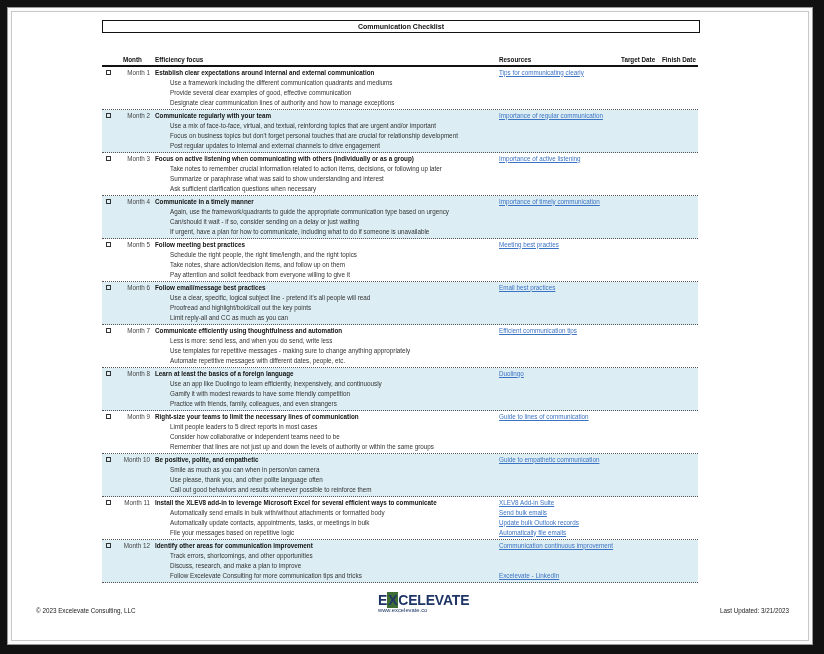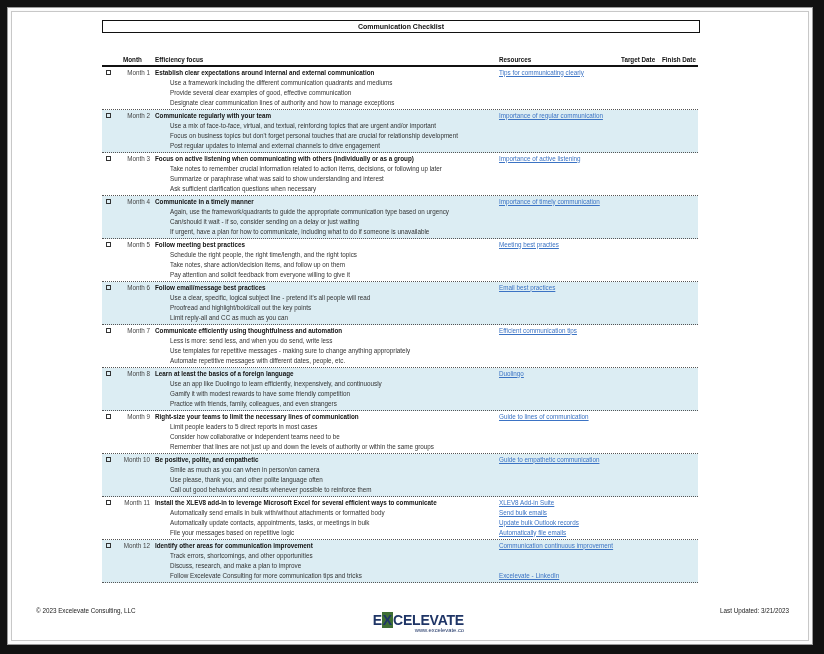--- a/index.html
+++ b/index.html
@@ -74,21 +74,21 @@
 
     .footer-left {
       position: absolute; left: 36px; top: 607px;
       font-size: 6.3px; color: #222;
     }
     .footer-right {
       position: absolute; right: 35px; top: 607px;
       font-size: 6.3px; color: #222;
     }
     .logo {
-      position: absolute; left: 358px; top: 592px; width: 106px; text-align: right; margin-top: 20px;
+      position: absolute; left: 378px; top: 592px; width: 106px; text-align: left;
     }
     .logo-word {
       font-size: 14px; font-weight: bold; color: #1f3566; letter-spacing: -0.2px;
       line-height: 16px;
     }
     .logo-x {
       display: inline-block; background: #3e6e34; color: #1f3566;
       padding: 0 1px; line-height: 16px;
     }
     .logo-url { font-size: 5.8px; color: #1f3566; margin-top: -1px; }

